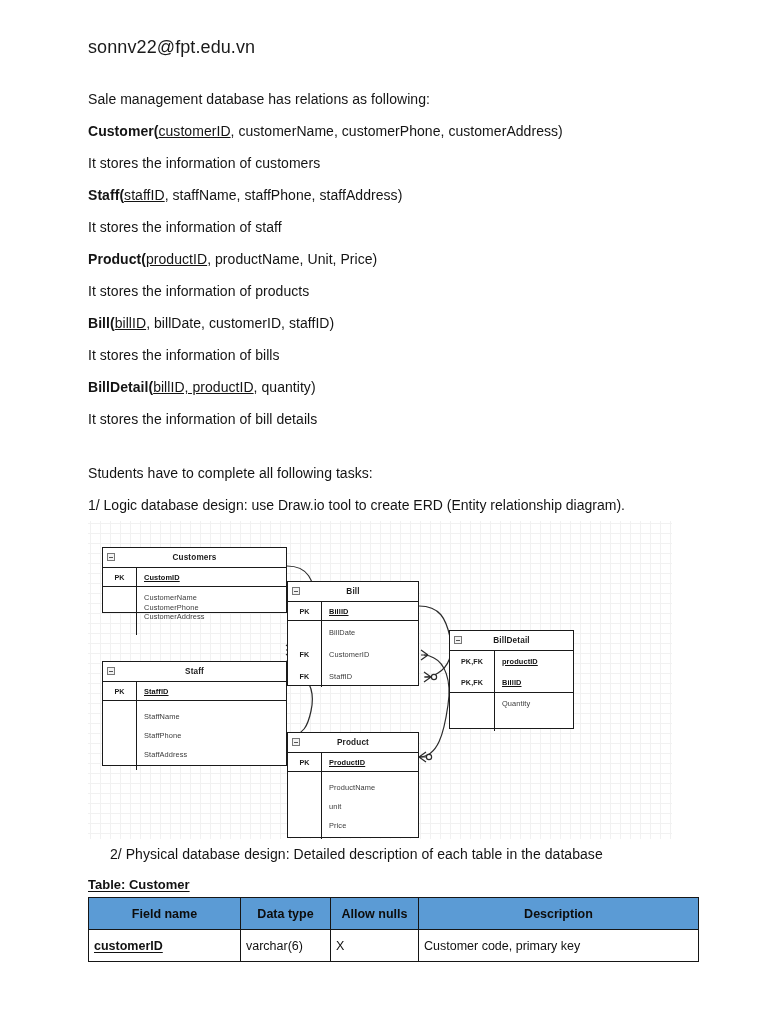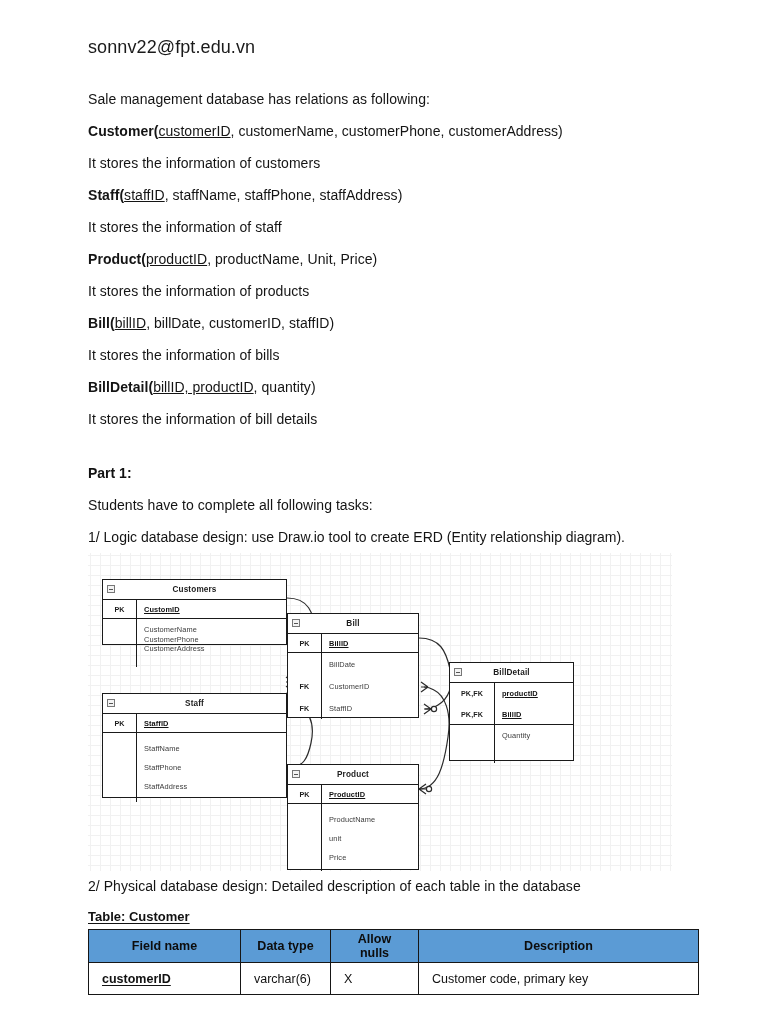--- a/index.html
+++ b/index.html
@@ -187,21 +187,21 @@
     margin-bottom: 5px;
   }
   table.spec {
     border-collapse: collapse;
     width: 610px;
     table-layout: fixed;
   }
   table.spec th, table.spec td {
     border: 1.3px solid #161616;
     font-size: 12.5px;
-    padding: 2px 13px;
+    padding: 2px 5px;
     height: 32px;
     box-sizing: border-box;
   }
   table.spec th {
     background: #5b9bd5;
     font-weight: bold;
     text-align: center;
     color: #0d0d0d;
   }
   table.spec td { text-align: left; color: #111; }
@@ -231,21 +231,20 @@
     <div class="para">It stores the information of products</div>
 
     <div class="para"><b>Bill</b><b>(</b><u>billID</u><span>, billDate, customerID, staffID)</span></div>
     <div class="para">It stores the information of bills</div>
 
     <div class="para"><b>BillDetail</b><b>(</b><u>billID, productID</u><span>, quantity)</span></div>
     <div class="para">It stores the information of bill details</div>
 
     <div class="spacer-lg"></div>
 
-    <div class="heading">Part 1:</div>
     <div class="para">Students have to complete all following tasks:</div>
     <div class="para-wrap">1/ Logic database design: use Draw.io tool to create ERD (Entity relationship diagram).</div>
 
     <div class="erd-wrap">
 
       <svg class="erd-svg" viewBox="0 0 584 318">
         <g fill="none" stroke="#2b2b2b" stroke-width="1.2">
 
           <path d="M199,45 C221,45 225,60 228,78 C231,98 226,110 215,120 C208,126 204,128 199,129" transform="translate(0,0)"></path>
 
@@ -375,21 +374,21 @@
         <div class="ent-row" style="align-items:flex-start; height:38px;">
           <div class="key-col wide" style="align-self:stretch;"></div>
           <div class="attr-block">
             <div>Quantity</div>
           </div>
         </div>
       </div>
 
     </div>
 
-    <div class="para" style="margin-top:4px;">2/ Physical database design: Detailed description of each table in the database</div>
+    <div class="para" style="margin-top:4px;margin-left:22px;">2/ Physical database design: Detailed description of each table in the database</div>
 
     <div class="tbl-label">Table: Customer</div>
 
     <table class="spec">
       <colgroup>
         <col style="width:152px">
         <col style="width:90px">
         <col style="width:88px">
         <col style="width:280px">
       </colgroup>

